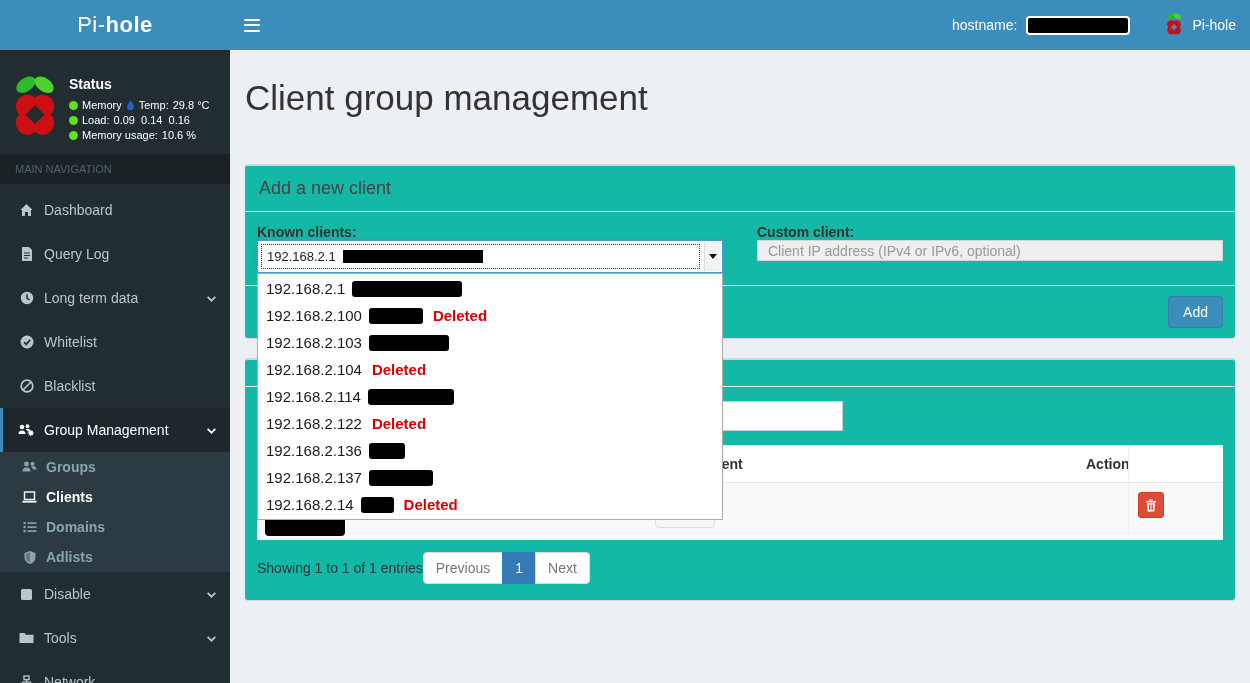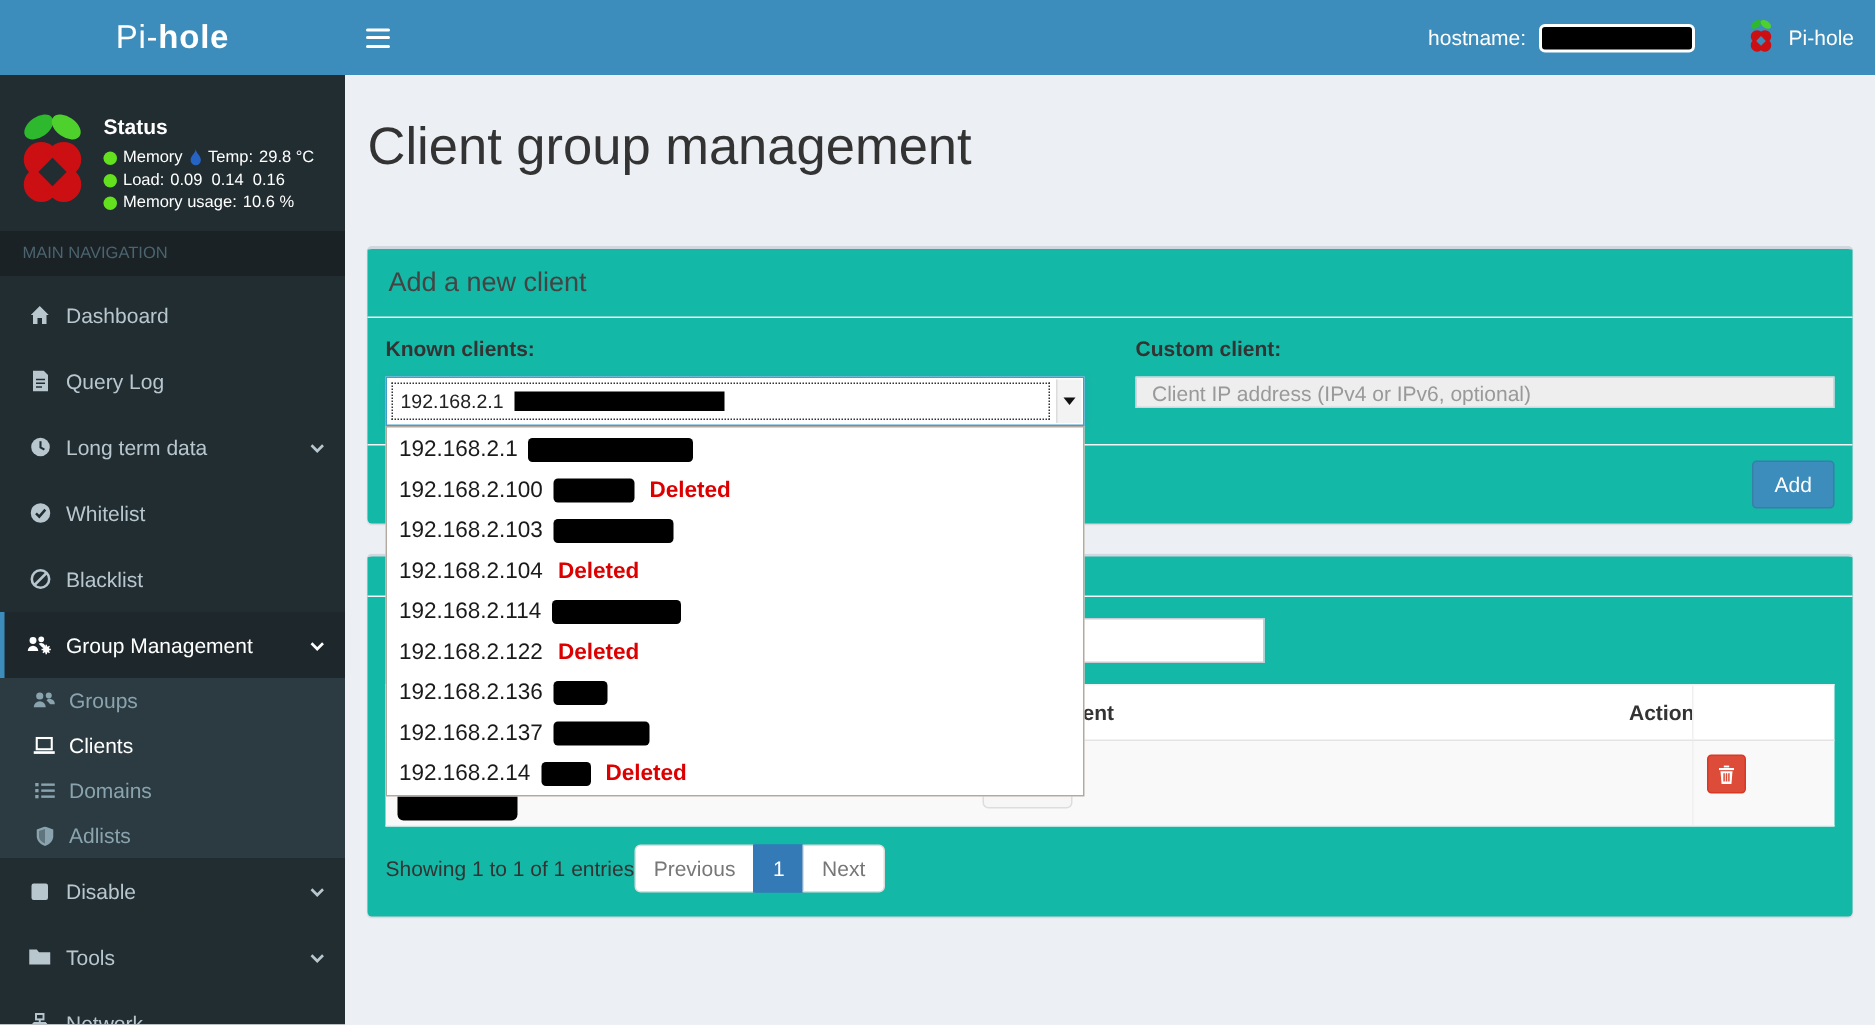--- a/index.html
+++ b/index.html
@@ -28,31 +28,31 @@
   .status-line { font-size:11px; display:flex; align-items:center; gap:4px; margin-bottom:3px; }
   .dot { width:9px; height:9px; border-radius:50%; background:#63e01e; display:inline-block; }
   .vals { white-space:pre; }
   .nav-label { background:#1a2226; color:#4b646f; font-size:11px; padding:9px 0 9px 15px; }
   ul.nav { list-style:none; margin:4px 0 0; padding:0; }
   .nav-item { height:44px; display:flex; align-items:center; padding-left:18px; color:#b8c7ce; font-size:14px; position:relative; cursor:pointer; }
   .nav-item .icon { width:17px; margin-right:9px; display:flex; align-items:center; justify-content:center; }
   .nav-item.active-parent { background:#1e282c; color:#fff; border-left:3px solid #3c8dbc; padding-left:15px; }
   .chevron { position:absolute; right:13px; display:flex; }
   ul.sub { list-style:none; margin:0; padding:0; background:#2c3b41; }
-  .sub-item { height:30px; display:flex; align-items:center; padding-left:21px; color:#8aa4af; font-size:14px; cursor:pointer; }
+  .sub-item { height:30px; display:flex; align-items:center; padding-left:21px; color:#8aa4af; font-size:14px; cursor:pointer;font-weight:bold; }
   .sub-item .icon { width:17px; margin-right:8px; display:flex; align-items:center; justify-content:center; }
   .sub-item.active { color:#fff; }
 
   
   .main { position:absolute; left:230px; top:50px; right:0; bottom:0; padding:0 15px; overflow:hidden; }
   h1.page-title { font-size:35px; font-weight:400; color:#333; margin:28px 0 46px; }
   .box { background:#14b8a6; border-top:2px solid #d2d6de; border-radius:3px; box-shadow:0 1px 1px rgba(0,0,0,.1); margin-bottom:20px; }
   .box-header { padding:12px 14px; font-size:18px; color:#444; border-bottom:1px solid #f4f4f4; }
   .box-body { padding:12px; display:grid; grid-template-columns:1fr 1fr; gap:34px; }
-  .field-label { font-weight:bold; font-size:14px; color:#333; margin-bottom:11px; }
+  .field-label { font-weight:bold; font-size:14px; color:#333; margin-bottom:0; }
   .select-wrap { position:relative; }
   .select { height:33px; border:1px solid #459ccd; box-shadow:0 0 4px rgba(60,141,188,.45); background:#fff; position:relative; display:flex; padding:3px 22px 3px 3px; cursor:pointer; }
   .select-inner { flex:1; border:1px dotted #333; display:flex; align-items:center; padding:0 5px; font-size:13px; color:#222; gap:7px; }
   .select-redact { width:140px; height:13px; }
   .select-arrow-zone { position:absolute; right:1px; top:1px; bottom:1px; width:17px; background:#f3f3f3; border-left:1px solid #dcdcdc; display:flex; align-items:center; justify-content:center; }
   .arrow-down { width:0; height:0; border-left:4px solid transparent; border-right:4px solid transparent; border-top:5px solid #111; }
   .dropdown { position:absolute; top:100%; left:0; width:466px; background:#fff; border:1px solid #b4a9a0; z-index:100; padding:1px 0; }
   .dd-item { height:27px; display:flex; align-items:center; padding-left:8px; font-size:15px; color:#1a1a1a; gap:7px; cursor:default; }
   .dd-redact { height:16px; border-radius:3px; }
   .deleted { color:#dd0000; font-weight:bold; font-size:15px; margin-left:3px; }

